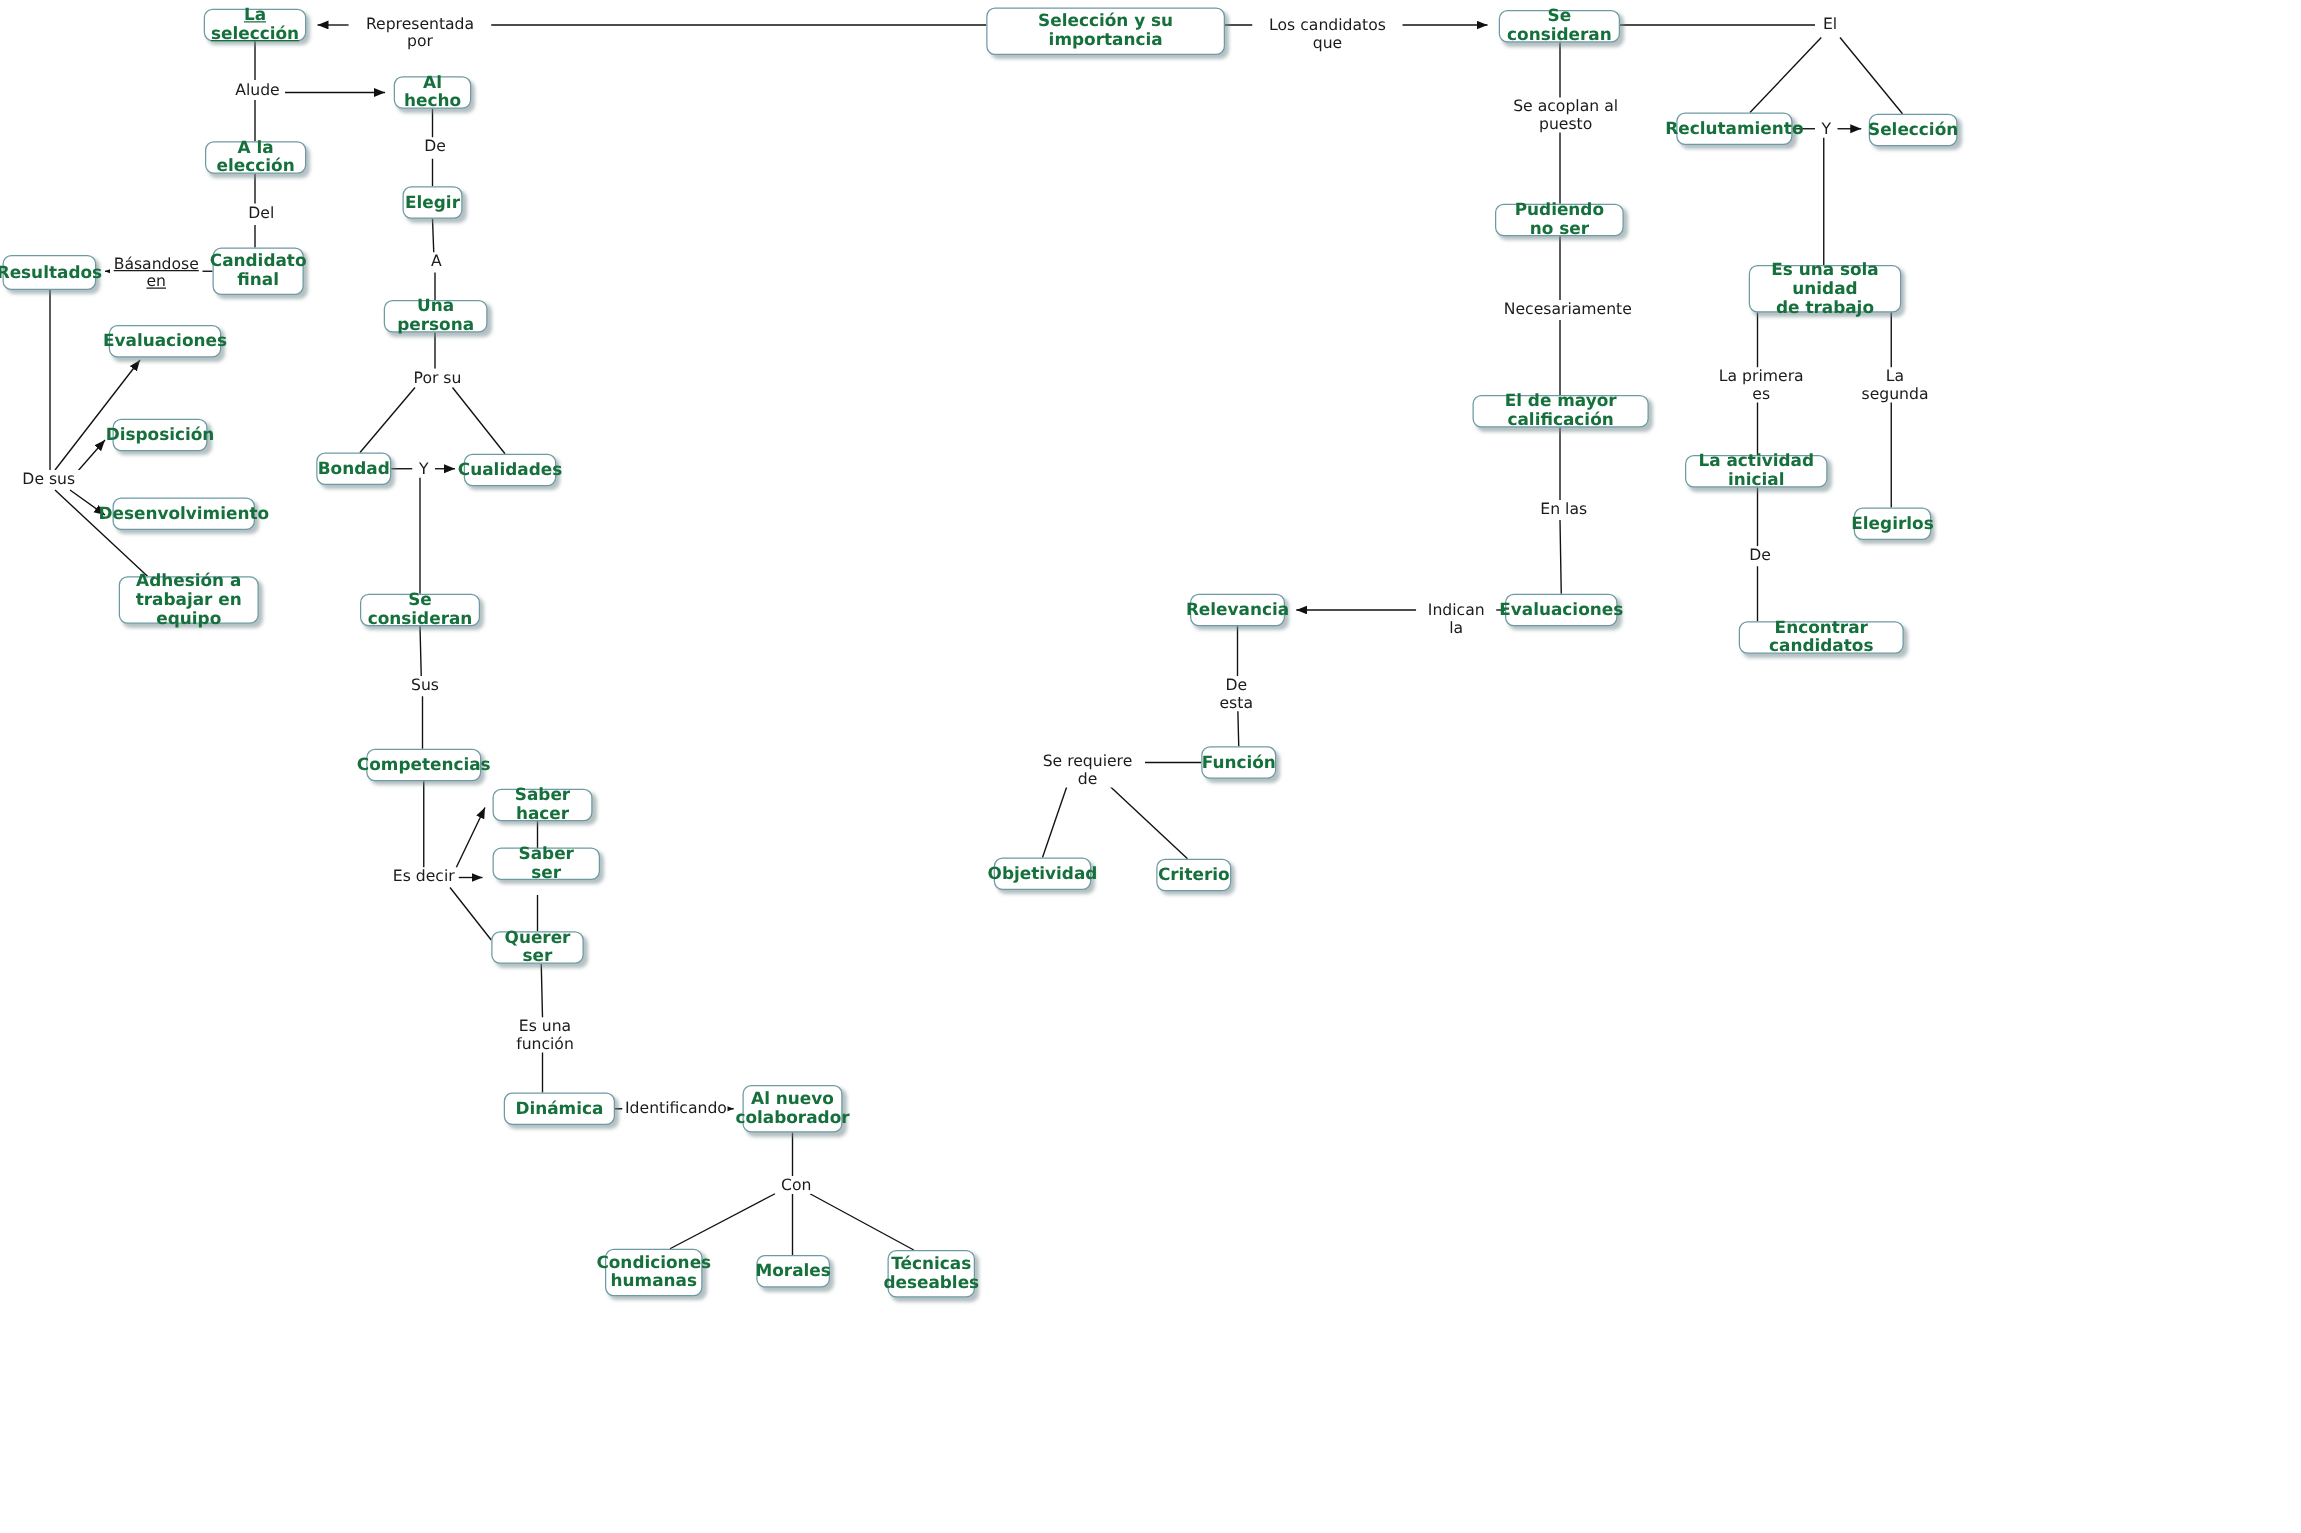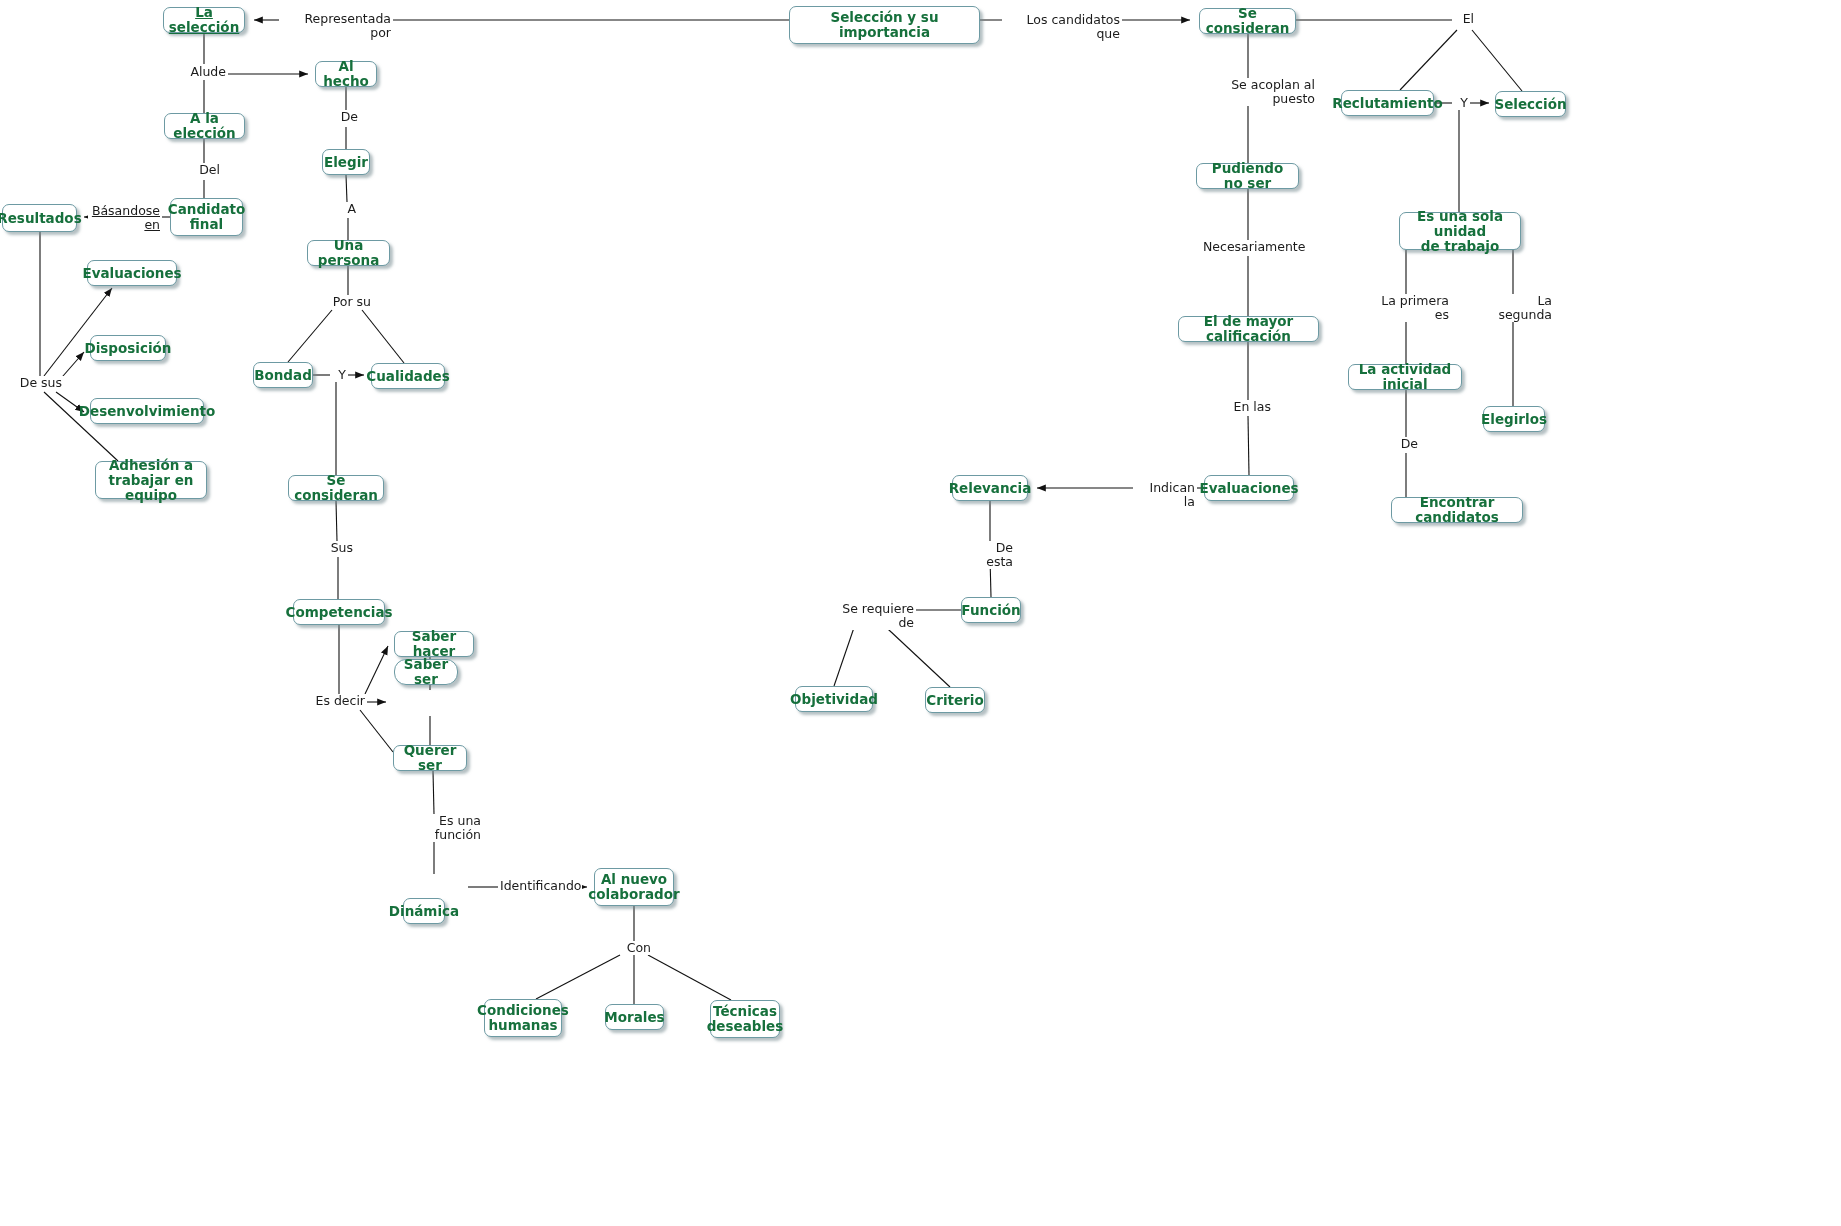--- a/index.html
+++ b/index.html
@@ -23,21 +23,21 @@
     padding:3px 8px;
     box-shadow:3px 3px 3px rgba(120,140,145,0.55);
     white-space:pre-line;
   }
   .elabel{
     position:absolute;
     color:#1b1b1b;
     font-weight:normal;
     font-size:12.5px;
     line-height:14px;
-    text-align:right;
+    text-align:center;
     white-space:pre-line;
     background:#ffffff;
     padding:0 2px;
   }
 </style>
 </head>
 <body>
 
 <div id="canvas">
 
@@ -180,26 +180,26 @@
   <div class="node" style="left:95px;top:461px;width:112px;height:38px;">Adhesión a
 trabajar en equipo</div>
   <div class="node" style="left:288px;top:475px;width:96px;height:26px;">Se consideran</div>
   <div class="node" style="left:952px;top:475px;width:76px;height:26px;">Relevancia</div>
   <div class="node" style="left:1204px;top:475px;width:90px;height:26px;">Evaluaciones</div>
   <div class="node" style="left:1391px;top:497px;width:132px;height:26px;">Encontrar candidatos</div>
   <div class="node" style="left:293px;top:599px;width:92px;height:26px;">Competencias</div>
   <div class="node" style="left:961px;top:597px;width:60px;height:26px;">Función</div>
   <div class="node" style="left:394px;top:631px;width:80px;height:26px;">Saber hacer</div>
   <div class="node" style="left:795px;top:686px;width:78px;height:26px;">Objetividad</div>
-  <div class="node" style="left:394px;top:659px;width:64px;height:26px;border-radius:12px;">Saber ser</div>
+  <div class="node" style="left:394px;top:678px;width:86px;height:26px;">Saber ser</div>
   <div class="node" style="left:925px;top:687px;width:60px;height:26px;">Criterio</div>
   <div class="node" style="left:393px;top:745px;width:74px;height:26px;">Querer ser</div>
   <div class="node" style="left:594px;top:868px;width:80px;height:38px;">Al nuevo
 colaborador</div>
-  <div class="node" style="left:403px;top:874px;width:42px;height:26px;margin-top:24px;">Dinámica</div>
+  <div class="node" style="left:403px;top:874px;width:89px;height:26px;">Dinámica</div>
   <div class="node" style="left:484px;top:999px;width:78px;height:38px;">Condiciones
 humanas</div>
   <div class="node" style="left:605px;top:1004px;width:59px;height:26px;">Morales</div>
   <div class="node" style="left:710px;top:1000px;width:70px;height:38px;">Técnicas
 deseables</div>
 
   <div class="elabel" style="left:279px;top:12px;width:110px;">Representada por</div>
   <div class="elabel" style="left:1002px;top:13px;width:116px;">Los candidatos que</div>
   <div class="elabel" style="left:1452px;top:12px;width:20px;">El</div>
   <div class="elabel" style="left:184px;top:65px;width:40px;">Alude</div>

